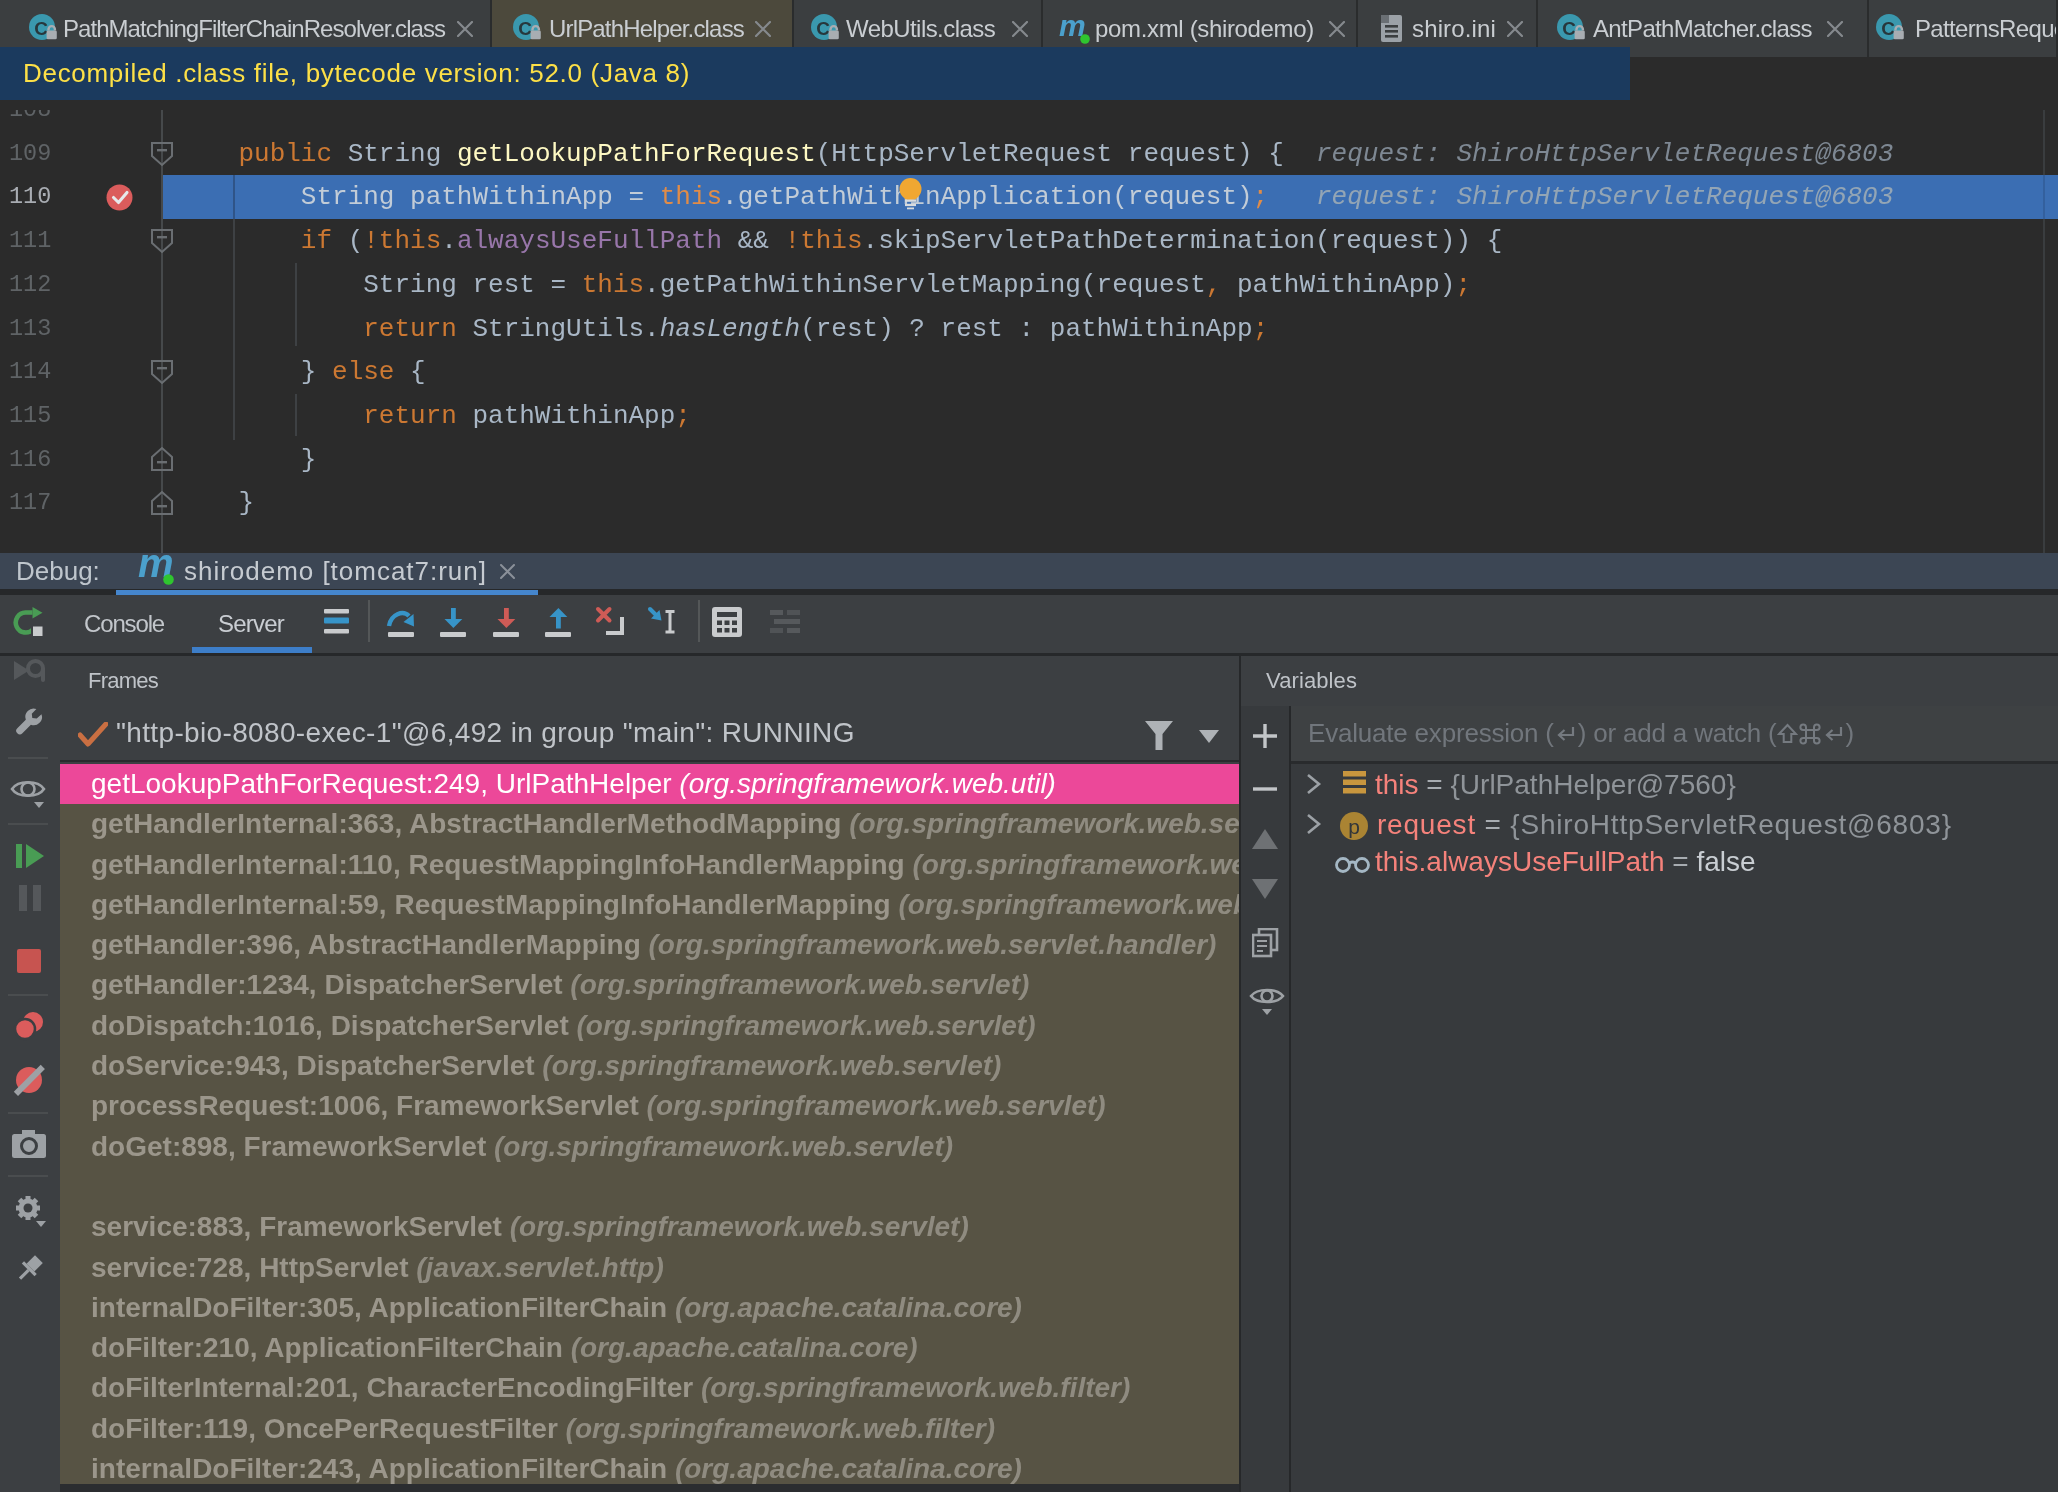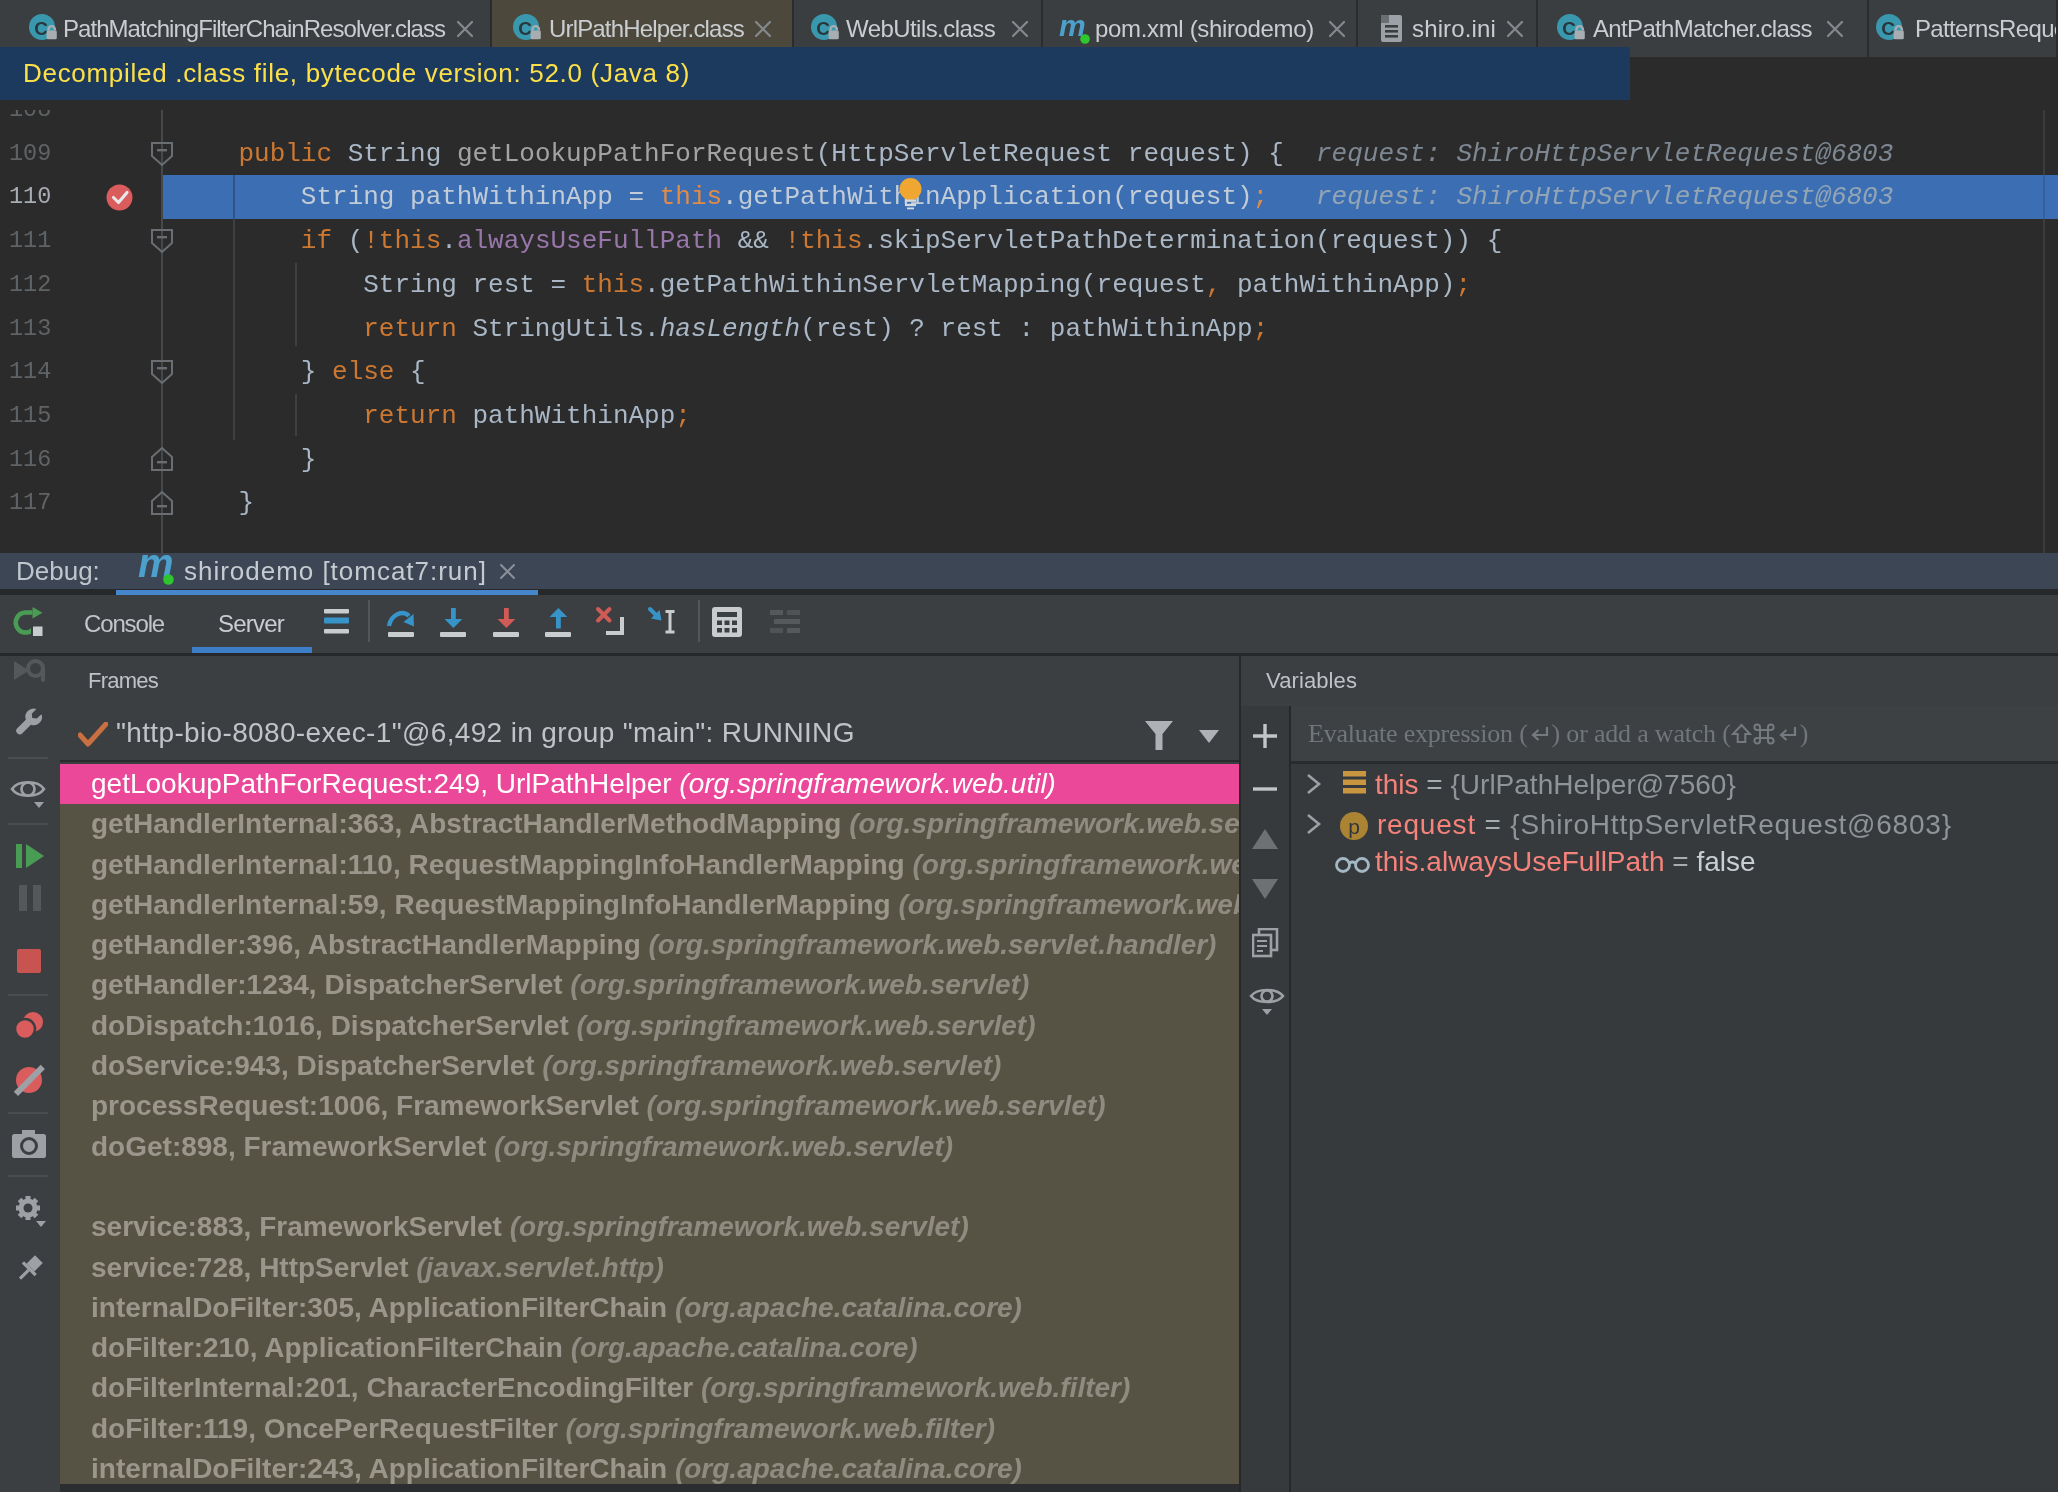--- a/index.html
+++ b/index.html
@@ -13,40 +13,40 @@
  font-size:26px;line-height:53px;letter-spacing:0.7px;}
 #banner span{margin-left:23px;}
 #editor{left:0;top:110px;width:2058px;height:443px;background:#2b2b2b;overflow:hidden;}
 .ln{position:absolute;left:9px;width:43px;text-align:left;font-family:"Liberation Mono",monospace;
  font-size:23.5px;color:#5f6366;height:44px;line-height:44px;}
 .cl{position:absolute;left:176px;white-space:pre;font-family:"Liberation Mono",monospace;
  font-size:26px;height:44px;line-height:44px;color:#a9b7c6;}
 .hint{position:absolute;left:1316px;white-space:pre;font-family:"Liberation Mono",monospace;
  font-size:26px;height:44px;line-height:44px;color:#7e8893;font-style:italic;}
 .kw{color:#cc7832;}
-.md{color:#a3a3a3;}
+.md{color:#fef9c3;}
 .fl{color:#9876aa;}
 .hl{color:#c2ccd7;}
 .hl .kw{color:#e08c48;}
 #dbgbar{left:0;top:553px;width:2058px;height:36px;background:#3c4654;}
 #dbgborder{left:0;top:589px;width:2058px;height:6px;background:#26282a;}
 #toolrow{left:0;top:595px;width:2058px;height:58px;background:#3c3f42;}
 #toolborder{left:0;top:653px;width:2058px;height:3px;background:#26282a;}
 #hdrrow{left:0;top:656px;width:2058px;height:50px;background:#3c3f42;}
 #lefttool{left:0;top:656px;width:60px;height:836px;background:#3c3f42;}
 #frames{left:60px;top:706px;width:1179px;height:786px;background:#3c3f42;}
 #threadrow{position:absolute;left:0;top:0;width:1179px;height:56px;background:#3c3f42;border-bottom:2px solid #292b2d;box-sizing:border-box;}
 #selrow{position:absolute;left:0;top:58px;width:1179px;height:39.5px;background:#ec4899;color:#ffffff;padding-left:40px;}
 #olive{position:absolute;left:0;top:97.5px;width:1179px;height:680.5px;background:#575344;overflow:hidden;}
 .frow{position:absolute;left:31px;height:40px;line-height:40px;font-size:28px;white-space:nowrap;color:#9b968b;font-weight:bold;}
 .frow .pk{color:#8f8b80;font-style:italic;}
 #vars{left:1241px;top:706px;width:817px;height:786px;background:#373a3d;}
 #vseprect{position:absolute;left:48px;top:0;width:2px;height:786px;background:#26282a;}
 #evalrow{position:absolute;left:50px;top:0;width:767px;height:58px;background:#3e4143;
- border-bottom:3px solid #292b2d;box-sizing:border-box;font-family:Liberation Serif, serif;
+ border-bottom:3px solid #292b2d;box-sizing:border-box;font-family:Liberation Sans, sans-serif;
  font-size:26px;color:#71767c;line-height:55px;white-space:pre;letter-spacing:-0.2px;}
 .vrow{position:absolute;left:134px;height:40px;line-height:40px;font-size:28px;white-space:nowrap;}
 .vn{color:#f5827b;}
 .veq{color:#a7acb1;}
 .vv{color:#8f9499;}
 .vb{color:#c9ced3;}
 #midsep{left:1239px;top:656px;width:2px;height:836px;background:#26282a;}
 #botstrip{left:60px;top:1484px;width:1179px;height:8px;background:#2b2d30;}
 </style></head><body>
 <div id="app">

